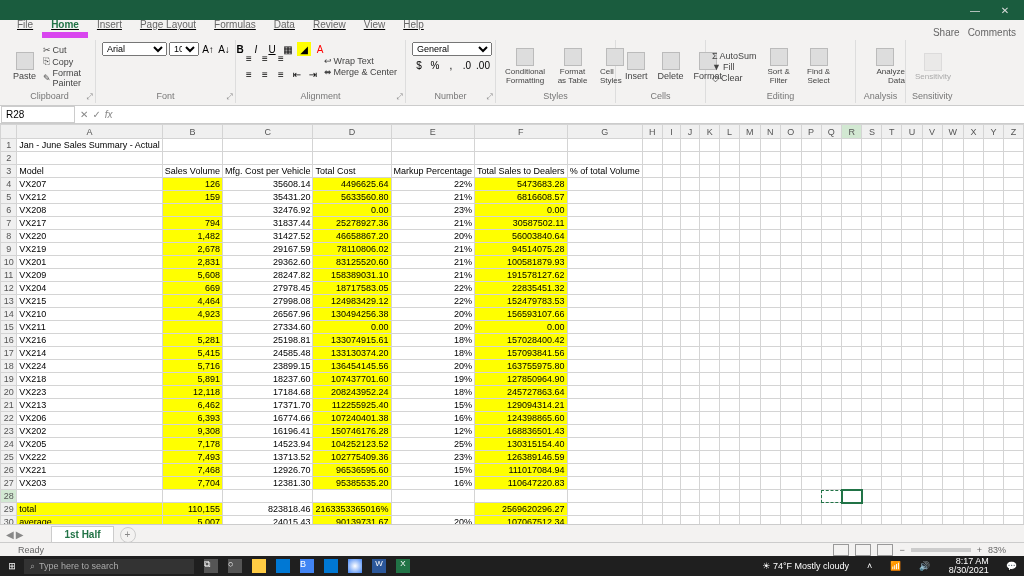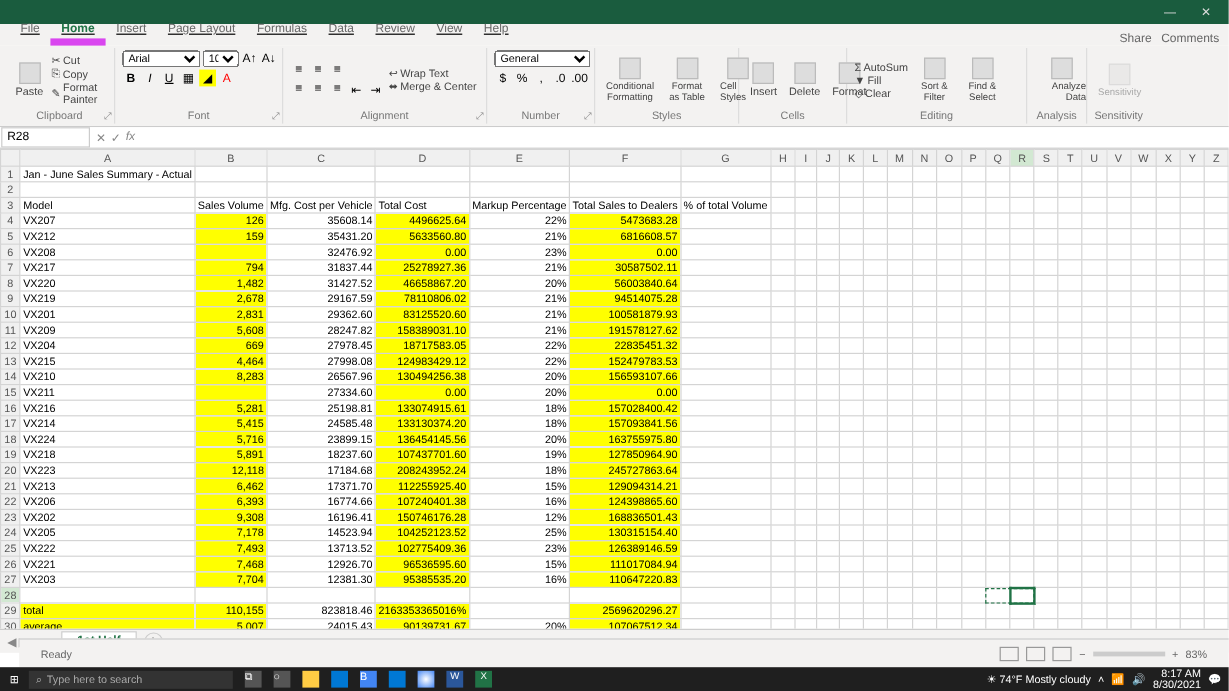--- a/index.html
+++ b/index.html
@@ -35,29 +35,29 @@
 .grid .rowhdr{background:#f0f0f0;text-align:center;font-weight:normal;color:#555;width:18px}
 .grid .colhdr.sel,.grid .rowhdr.sel{background:#d2e8d2}
 .hl{background:#ffff00}
 .num{text-align:right}
 .ylabel{background:#ffff00}
 .active-cell{border:2px solid #217346!important;position:relative}
 .marquee{position:absolute;border:1px dashed #217346;pointer-events:none}
 .sheet-tabs{position:absolute;bottom:32px;left:0;right:0;height:20px;display:flex;align-items:center;background:#f3f2f1;border-top:1px solid #ccc;font-size:10px}
 .sheet-tabs .tab{padding:2px 12px;background:#fff;border:1px solid #ccc;margin-left:28px;font-weight:bold;color:#217346}
 .sheet-tabs .add{margin-left:6px;color:#888;width:16px;height:16px;border:1px solid #ccc;border-radius:50%;display:flex;align-items:center;justify-content:center}
-.statusbar{position:absolute;bottom:20px;left:16px;right:0;height:24px;background:#f3f2f1;display:flex;align-items:center;padding:0 18px;font-size:9px;color:#666;border-top:1px solid #ccc}
+.statusbar{position:absolute;bottom:20px;left:0;right:0;height:14px;background:#f3f2f1;display:flex;align-items:center;padding:0 18px;font-size:9px;color:#666;border-top:1px solid #ccc}
 .statusbar .right{margin-left:auto;display:flex;gap:6px;align-items:center}
 .statusbar .viewbtn{width:16px;height:12px;border:1px solid #999}
 .taskbar{position:absolute;bottom:0;left:0;right:0;height:20px;background:#1f1f1f;display:flex;align-items:center;color:#fff;font-size:9px}
 .taskbar .start{width:24px;display:flex;justify-content:center}
 .taskbar .search{background:#333;padding:2px 6px;width:170px;display:flex;align-items:center;gap:4px;color:#aaa}
 .taskbar .tbicons{display:flex;gap:10px;margin-left:10px}
 .taskbar .tbicons span{width:14px;height:14px;display:inline-block}
-.taskbar .tray{margin-left:auto;display:flex;align-items:center;gap:6px;padding-right:6px}
+.taskbar .tray{margin-left:auto;display:flex;align-items:center;gap:18px;padding-right:6px}
 .numfmt{width:80px;font-size:9px}
 </style>
 </head>
 <body>
 
 <div class="titlebar">
   <div class="winbtn">—</div>
   <div class="winbtn">✕</div>
 </div>
 
@@ -89,21 +89,21 @@
       <div class="smallrow">
         <div>✂ <span>Cut</span></div>
         <div>⎘ <span>Copy</span></div>
         <div>✎ <span>Format Painter</span></div>
       </div>
     </div>
     <div class="group-label">Clipboard</div>
     <span class="expand">⤢</span>
   </div>
   <div class="group" style="width:140px">
-    <div class="group-body" style="flex-direction:column;align-items:flex-start;gap:2px">
+    <div class="group-body" style="flex-direction:row;align-items:flex-start;gap:2px">
       <div class="btnrow">
         <select class="fontname"><option>Arial</option></select>
         <select class="fontsize"><option>10</option></select>
         <span>A↑</span>
         <span>A↓</span>
       </div>
       <div class="btnrow">
         <span>
             <b>B</b>
           </span>
@@ -646,21 +646,21 @@
           <td class=" "></td>
           <td class=" "></td>
           <td class=" "></td>
           <td class=" "></td>
           <td class=" "></td>
           <td class=" "></td>
         </tr>
         <tr>
           <th class="rowhdr">14</th>
           <td class=" ">VX210</td>
-          <td class="hl num">8,283</td>
+          <td class="hl num">4,923</td>
           <td class=" num">26567.96</td>
           <td class="hl num">130494256.38</td>
           <td class=" num">20%</td>
           <td class="hl num">156593107.66</td>
           <td class=" "></td>
           <td class=" "></td>
           <td class=" "></td>
           <td class=" "></td>
           <td class=" "></td>
           <td class=" "></td>

